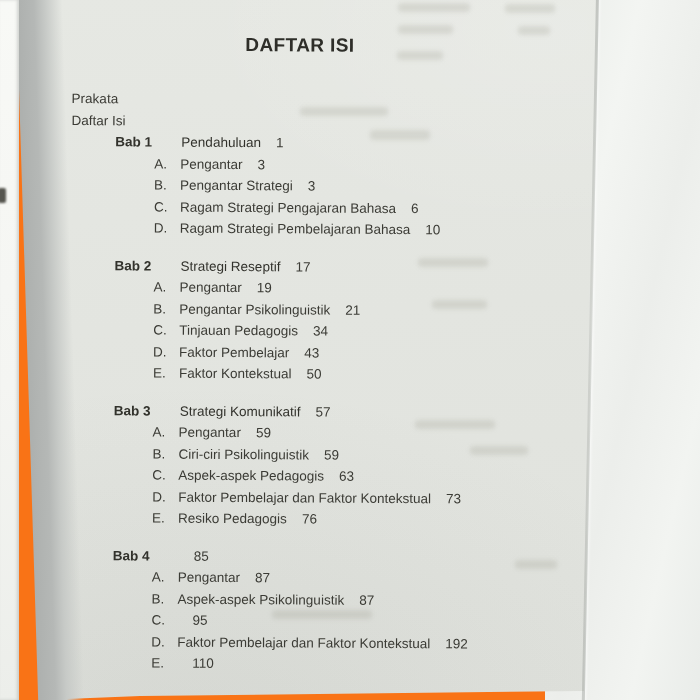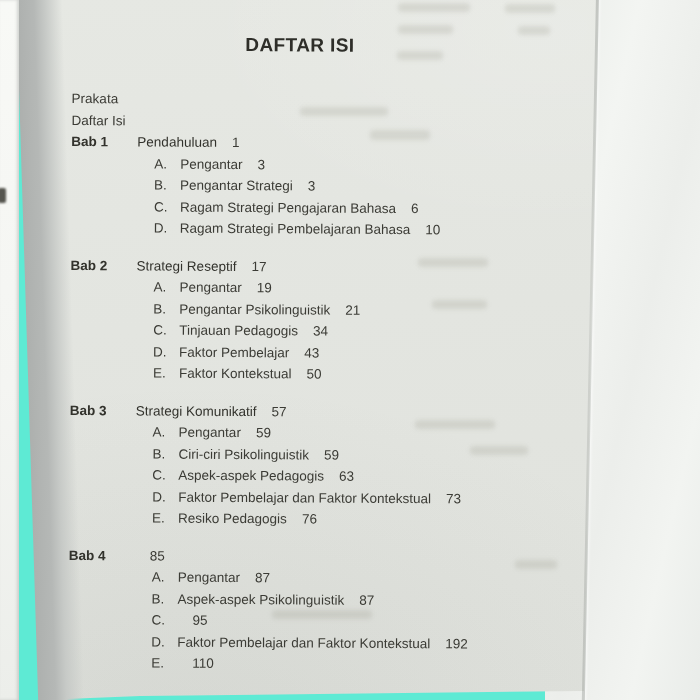--- a/index.html
+++ b/index.html
@@ -4,21 +4,21 @@
 <style>
   html, body {
     margin: 0; padding: 0;
     width: 700px; height: 700px;
     overflow: hidden;
     font-family: "Liberation Sans", sans-serif;
   }
   .photo {
     position: relative;
     width: 700px; height: 700px;
-    background: #5eead4; 
+    background: #f97316; 
     overflow: hidden;
   }
   
   .under-page {
     position: absolute;
     top: 0; bottom: 0; left: 545px; right: 0;
     background: linear-gradient(103deg,
       #e9ece9 0%, #f3f5f2 30%, #eceeeb 55%, #f2f4f1 78%, #e9ece9 100%);
     z-index: 1;
   }
@@ -112,20 +112,21 @@
     line-height: 21.5px;
     font-size: 13.5px;
     white-space: nowrap;
   }
   .sec { margin-top: 16px; }
   .bab {
     width: 66px;
     font-weight: bold;
     color: #32322c;
     flex: 0 0 auto;
+    margin-left: 44px;
   }
   .chap-title { font-weight: normal; color: #32322c; }
   .letter {
     margin-left: 83px;
     width: 26px;
     flex: 0 0 auto;
   }
   .pnum { margin-left: 15px; }
   .front-label { }
 </style>

